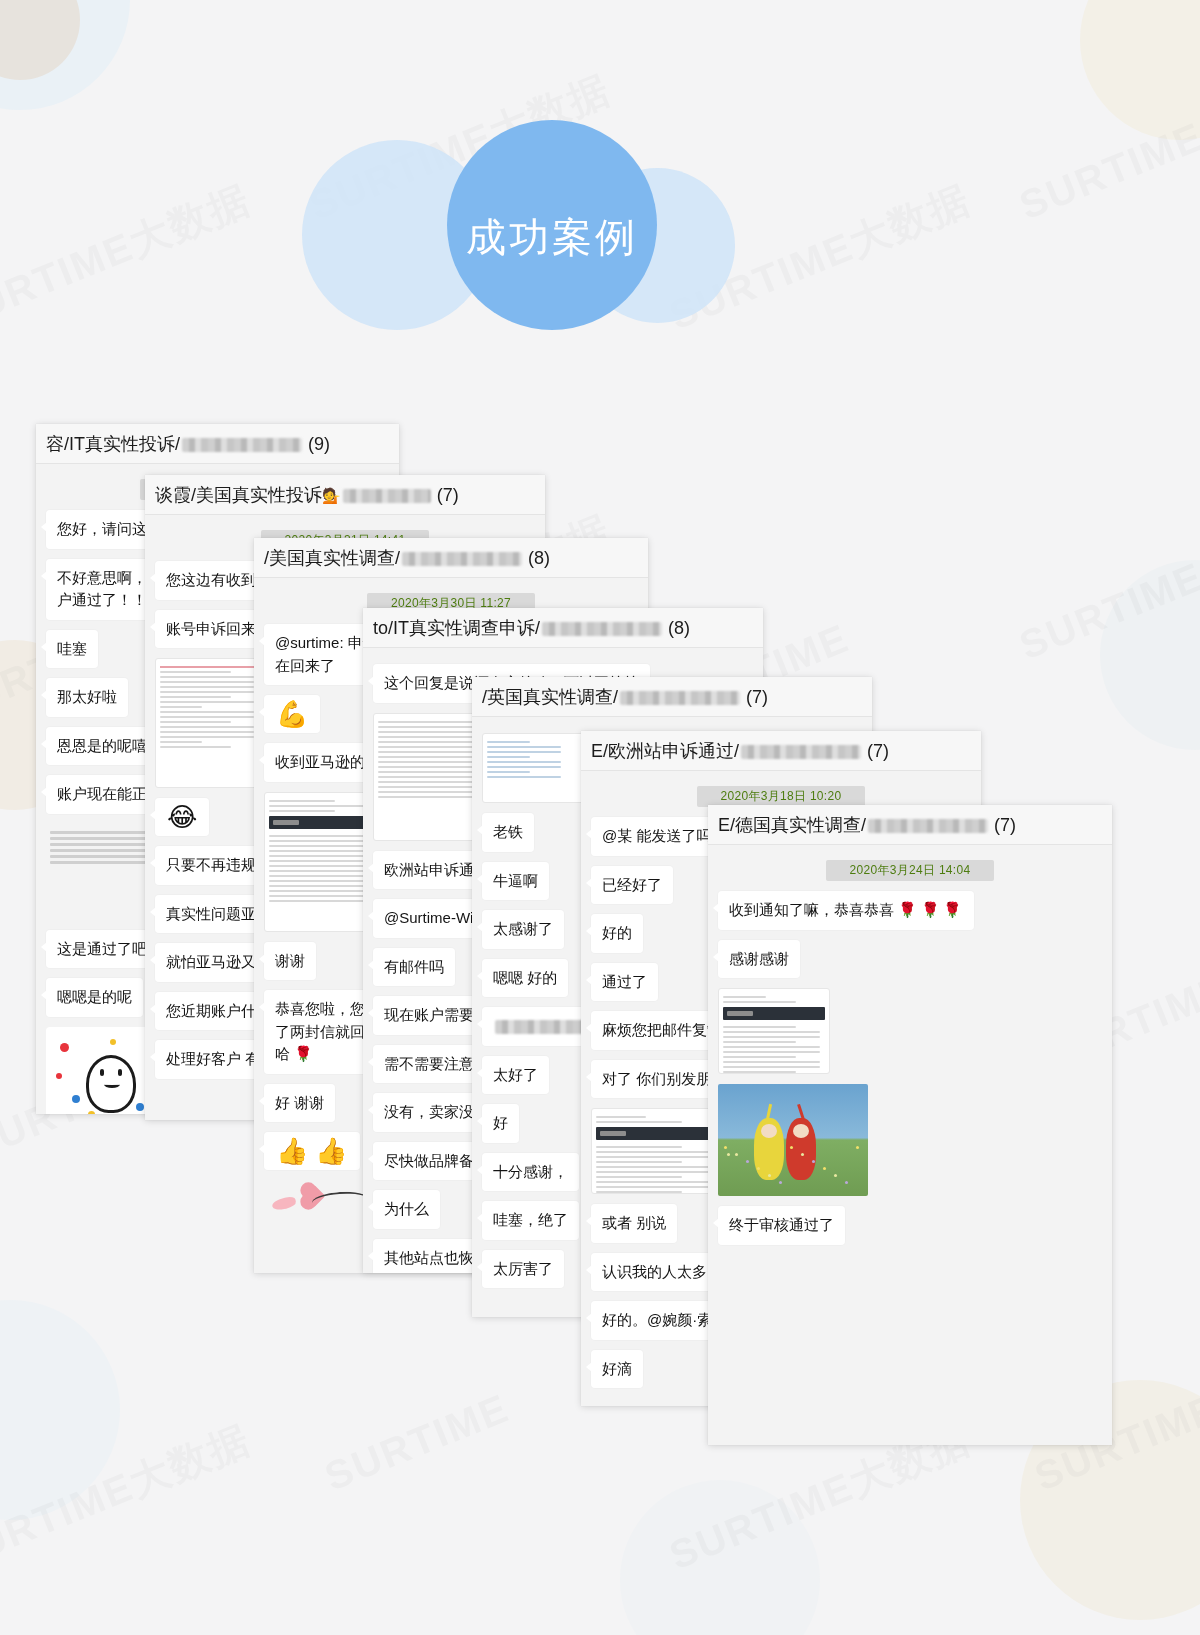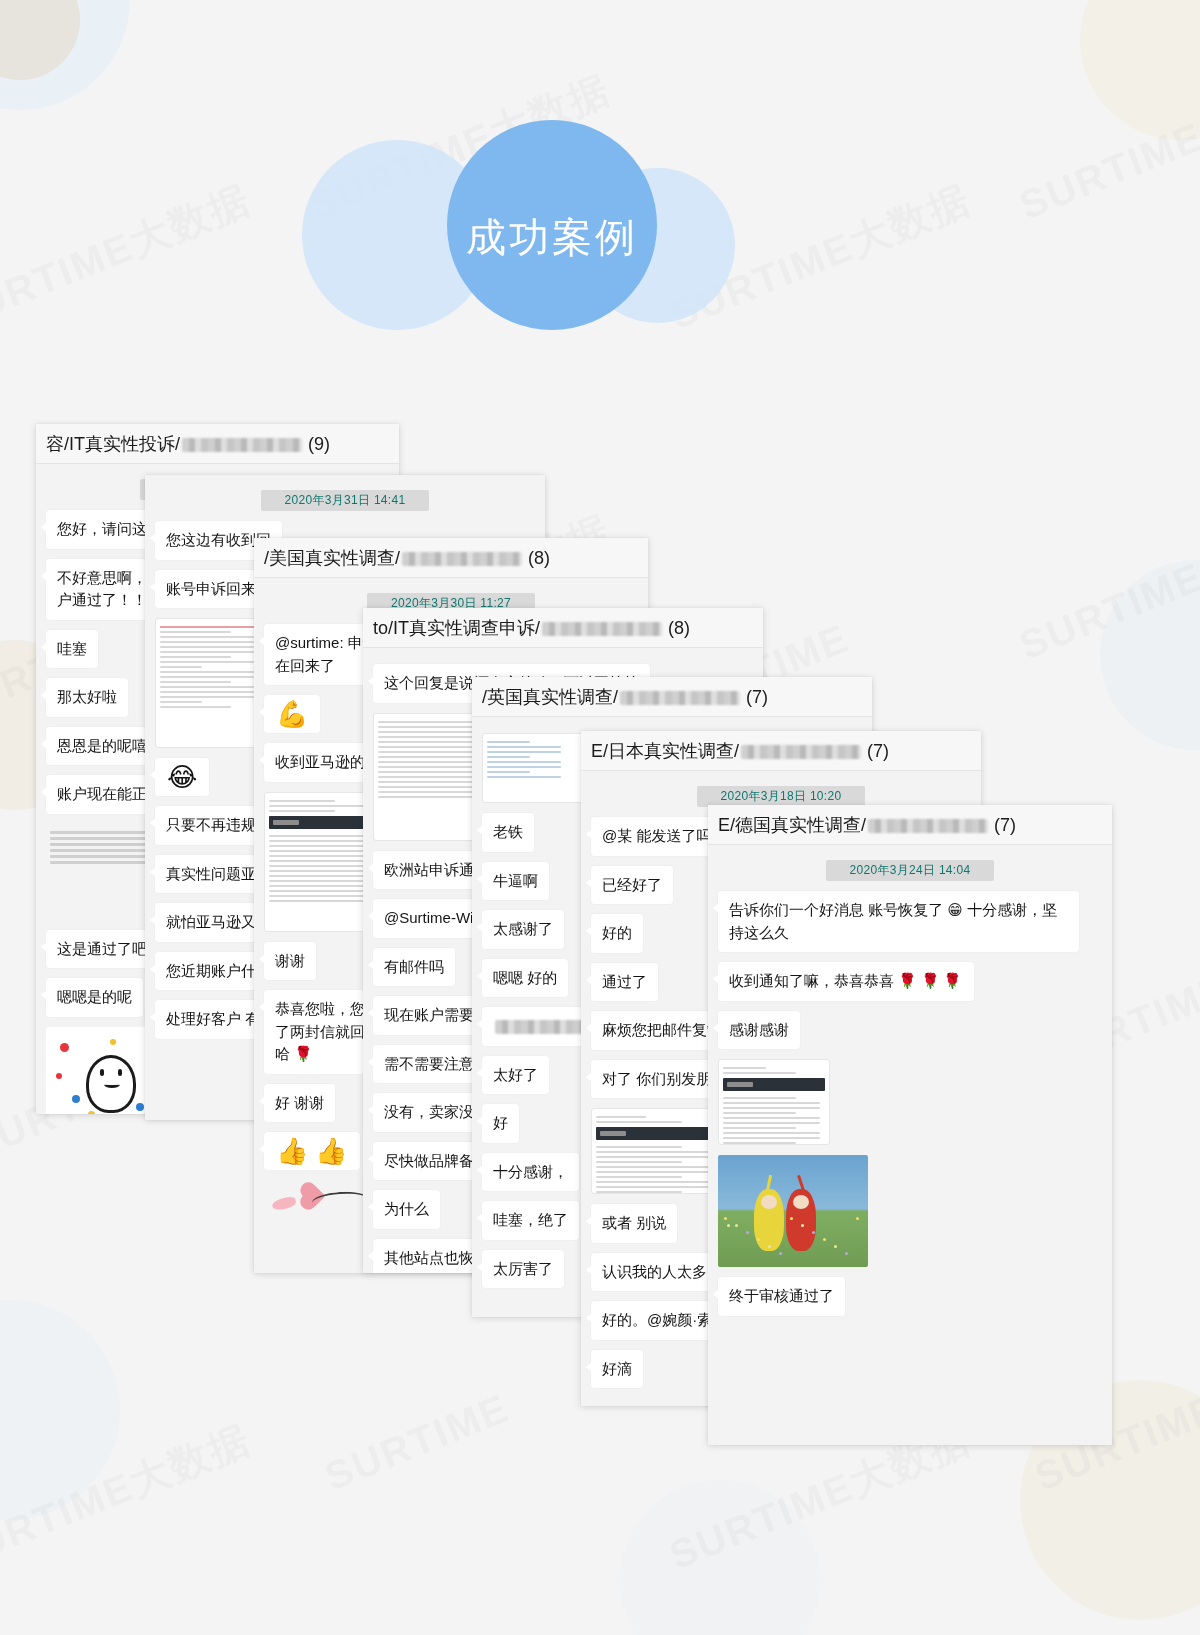--- a/index.html
+++ b/index.html
@@ -55,21 +55,21 @@
     background:
       repeating-linear-gradient(90deg,#cfcfcf 0 7px,#b9b9b9 7px 13px,#dedede 13px 19px,#c6c6c6 19px 26px);
     border-radius:2px; filter:blur(1.1px);
   }
   .emoji-inline { font-size:15px; }
 
   .card-body { position:relative; padding:6px 10px 10px 10px; }
 
   .ts-row { text-align:center; margin:9px 0 10px 0; }
   .ts {
-    display:inline-block; background:#d9d9d9; color:#0f766e;
+    display:inline-block; background:#d9d9d9; color:#4d7c0f;
     font-size:12px; padding:2px 24px; border-radius:2px;
     letter-spacing:.3px;
   }
 
   .msg-row { display:flex; margin:10px 0; }
   .bubble {
     position:relative; background:#fff; border-radius:4px;
     padding:8px 11px; font-size:15px; color:#141414; line-height:1.5;
     max-width:94%; box-shadow:0 0 0 1px rgba(0,0,0,.015);
   }
@@ -245,20 +245,23 @@
               <div class="cbody"></div>
               <div class="ceye l"></div>
               <div class="ceye r"></div>
               <div class="cmouth"></div>
             </div>
           </div>
         </div>
       </div>
     </div>
     <div class="card" style="left: 145px; top: 475px; width: 400px; height: 645px; z-index: 6;">
+      <div class="card-head">
+        <span class="card-title"><span>谈霞/美国真实性投诉</span><span class="emoji-inline">💁</span><span class="redact" style="width: 88px;"></span><span style="margin-left: 4px;">(7)</span></span>
+      </div>
       <div class="card-body">
         <div class="ts-row"><span class="ts">2020年3月31日 14:41</span></div>
         <div class="msg-row">
           <div class="bubble" style="white-space: pre-line;">您这边有收到回</div>
         </div>
         <div class="msg-row">
           <div class="bubble" style="white-space: pre-line;">账号申诉回来了</div>
         </div>
         <div class="msg-row">
           <div class="thumb two" style="width: 212px; height: 130px;">
@@ -516,21 +519,21 @@
         <div class="msg-row">
           <div class="bubble" style="white-space: pre-line;">哇塞，绝了</div>
         </div>
         <div class="msg-row">
           <div class="bubble" style="white-space: pre-line;">太厉害了</div>
         </div>
       </div>
     </div>
     <div class="card" style="left: 581px; top: 731px; width: 400px; height: 675px; z-index: 10;">
       <div class="card-head">
-        <span class="card-title"><span>E/日本真实性调查/</span><span class="redact" style="width: 120px;"></span><span style="margin-left: 4px;">(7)</span></span>
+        <span class="card-title"><span>E/欧洲站申诉通过/</span><span class="redact" style="width: 120px;"></span><span style="margin-left: 4px;">(7)</span></span>
       </div>
       <div class="card-body">
         <div class="ts-row"><span class="ts">2020年3月18日 10:20</span></div>
         <div class="msg-row">
           <div class="bubble" style="white-space: pre-line;">@某 能发送了吗</div>
         </div>
         <div class="msg-row">
           <div class="bubble" style="white-space: pre-line;">已经好了</div>
         </div>
         <div class="msg-row">
@@ -575,23 +578,20 @@
           <div class="bubble" style="white-space: pre-line;">好滴</div>
         </div>
       </div>
     </div>
     <div class="card" style="left: 708px; top: 805px; width: 404px; height: 640px; z-index: 11;">
       <div class="card-head">
         <span class="card-title"><span>E/德国真实性调查/</span><span class="redact" style="width: 120px;"></span><span style="margin-left: 4px;">(7)</span></span>
       </div>
       <div class="card-body">
         <div class="ts-row"><span class="ts">2020年3月24日 14:04</span></div>
-        <div class="msg-row">
-          <div class="bubble" style="white-space: pre-line;">告诉你们一个好消息 账号恢复了 😁 十分感谢，坚持这么久</div>
-        </div>
         <div class="msg-row">
           <div class="bubble" style="white-space: pre-line;">收到通知了嘛，恭喜恭喜  🌹   🌹   🌹</div>
         </div>
         <div class="msg-row">
           <div class="bubble" style="white-space: pre-line;">感谢感谢</div>
         </div>
         <div class="msg-row">
           <div class="thumb" style="width: 112px; height: 86px;">
             <div class="tline s"></div>
             <div class="tline m"></div>

